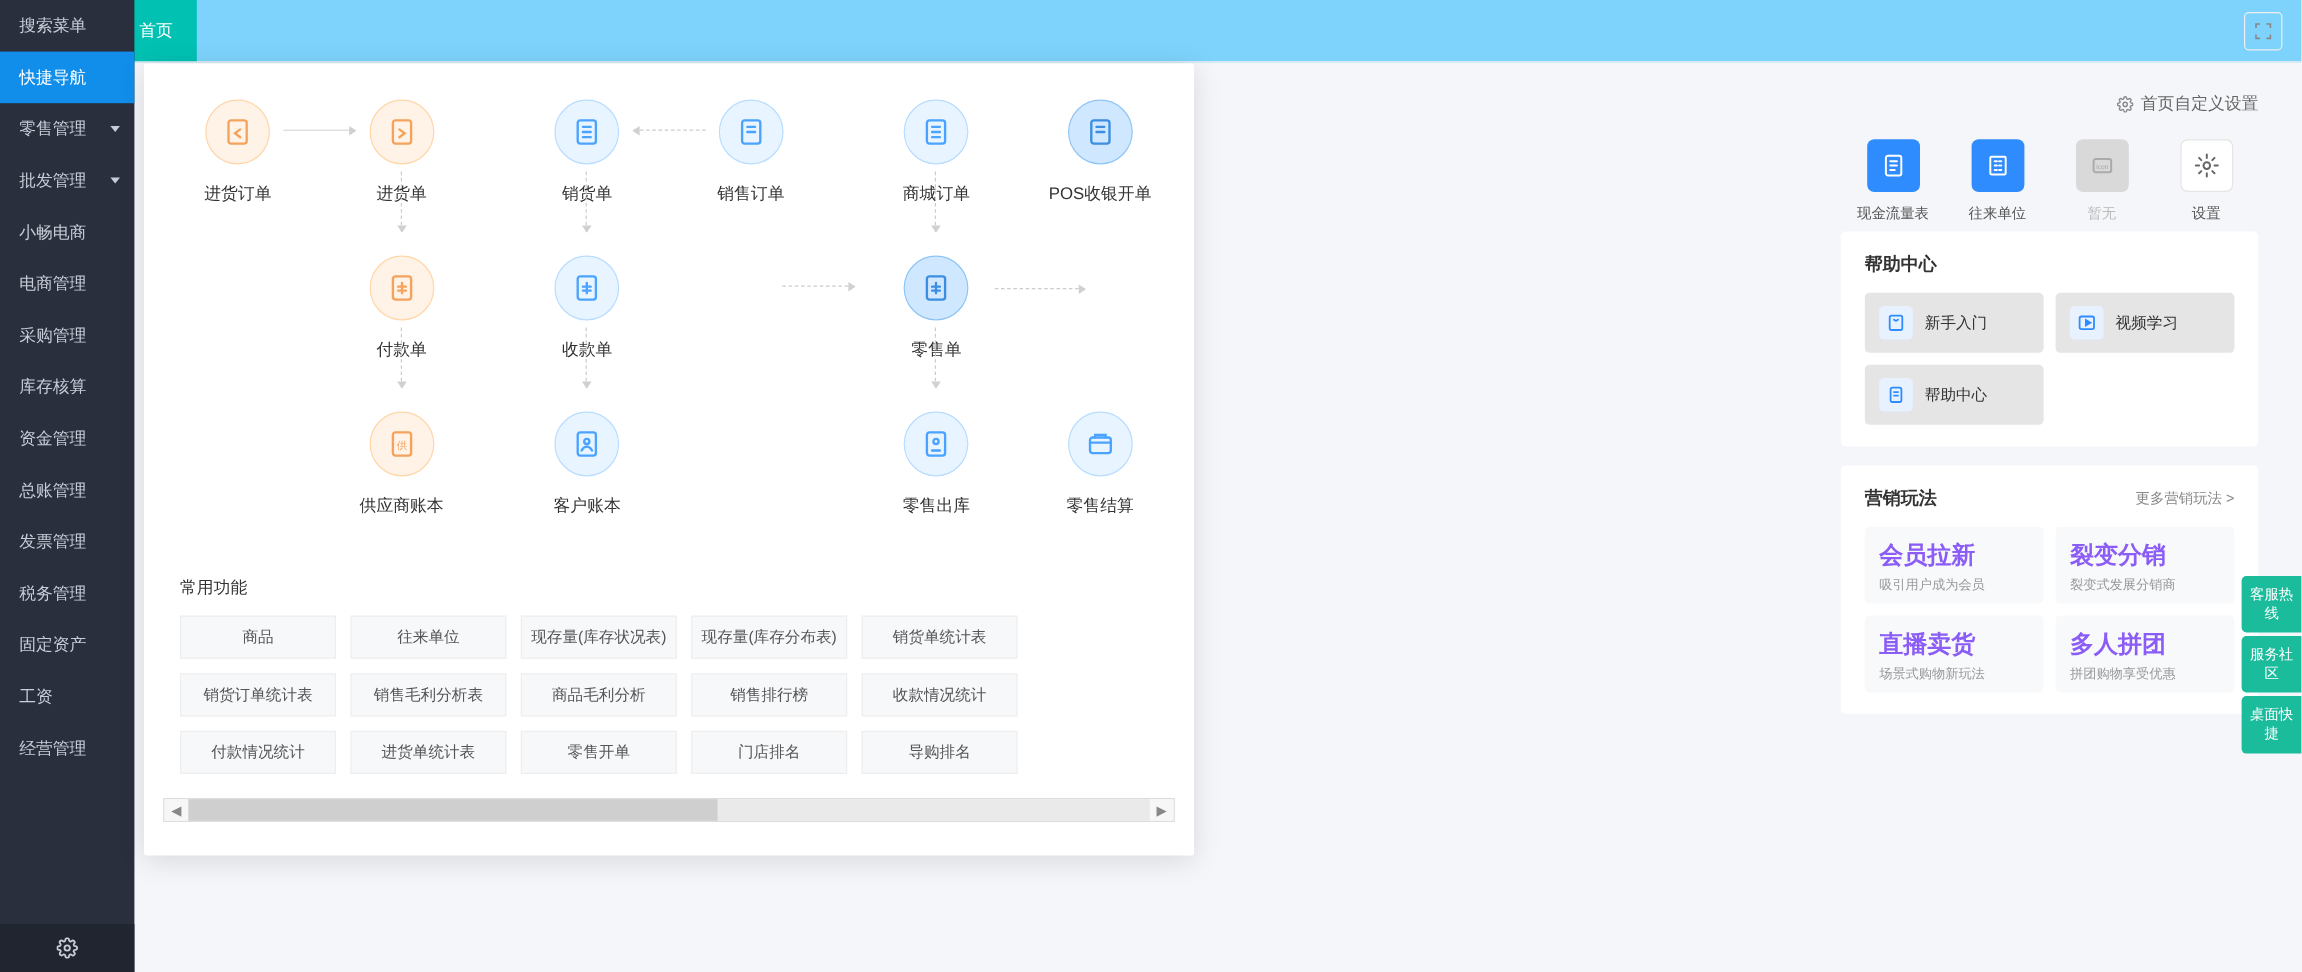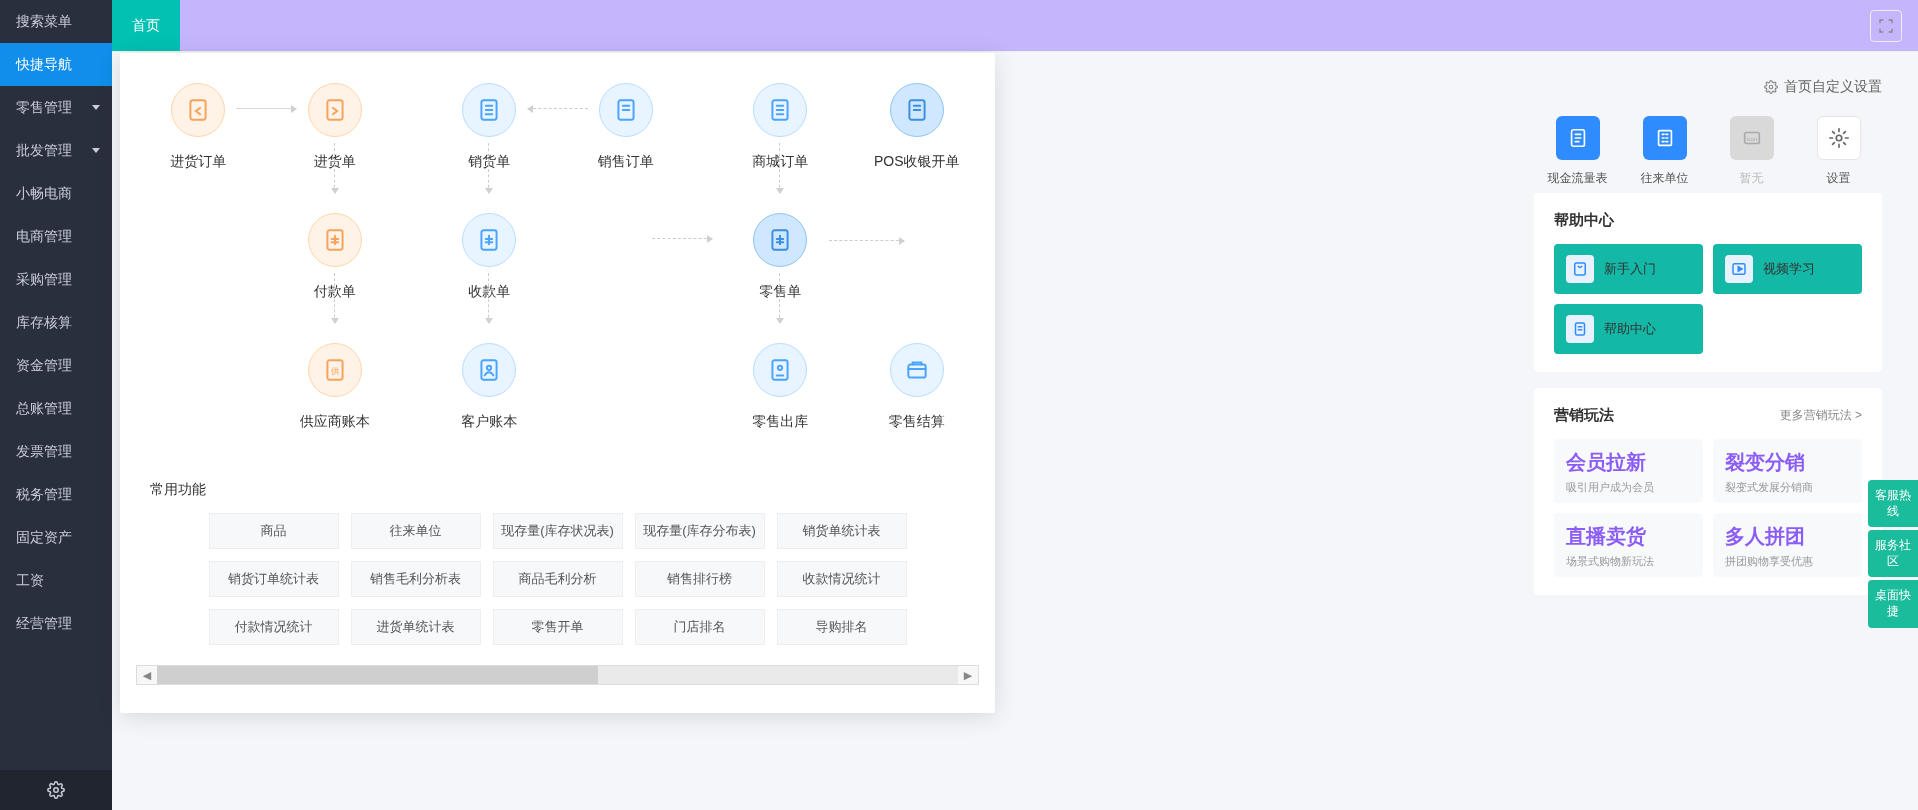--- a/index.html
+++ b/index.html
@@ -7,21 +7,21 @@
 
 
 .sidebar { position: absolute; left: 0; top: 0; width: 112px; height: 100%; background: #2a2f3e; color: #c8cdd8; font-size: 14px; z-index: 10; }
 .sidebar-item { height: 43px; display: flex; align-items: center; padding: 0 16px; cursor: pointer; position: relative; }
 .sidebar-item.active { background: #108ee9; color: #fff; }
 .sidebar-item .caret { position: absolute; right: 12px; width: 0; height: 0; border-left: 4px solid transparent; border-right: 4px solid transparent; border-top: 5px solid #c8cdd8; }
 .sidebar-footer { position: absolute; bottom: 0; left: 0; right: 0; height: 40px; display: flex; align-items: center; justify-content: center; background: #21252f; }
 .gear { width: 18px; height: 18px; display: inline-block; }
 
 
-.tabbar { position: absolute; left: 112px; top: 0; right: 0; height: 52px; background: #c4b5fd; border-bottom: 1px solid #eee; display: flex; align-items: stretch; z-index: 5; gap: 48px; }
+.tabbar { position: absolute; left: 96px; top: 0; right: 0; height: 52px; background: #7dd3fc; border-bottom: 1px solid #eee; display: flex; align-items: stretch; z-index: 5; gap: 48px; }
 .tab { padding: 0 20px; display: flex; align-items: center; font-size: 14px; color: #333; cursor: pointer; }
 .tab.active { background: #00c1b2; color: #fff; }
 .tabbar-right { margin-left: auto; display: flex; align-items: center; padding-right: 16px; }
 .icon-btn { width: 32px; height: 32px; display: flex; align-items: center; justify-content: center; border: 1px solid #eee; border-radius: 4px; cursor: pointer; color:#888; }
 
 
 .flyout { position: absolute; left: 120px; top: 53px; width: 875px; background: #fff; box-shadow: 0 4px 24px rgba(0,0,0,.12); border-radius: 2px; z-index: 100; padding: 30px 0 20px; }
 .flow-row { display: flex; justify-content: space-around; padding: 0 10px; height: 130px; position: relative; }
 .flow-item { width: 150px; text-align: center; position: relative; }
 .flow-item.empty { visibility: hidden; }
@@ -38,21 +38,21 @@
 .h-arrow-dashed { border-top: 1px dashed #ccc; }
 .h-arrow::after, .h-arrow-dashed::after { content: ''; position: absolute; width: 0; height: 0; border-top: 4px solid transparent; border-bottom: 4px solid transparent; top: -4px; }
 .h-arrow.ar-right::after, .h-arrow-dashed.ar-right::after { right: -1px; border-left: 6px solid #d0d0d0; }
 .h-arrow-dashed.ar-left::after { left: -1px; border-right: 6px solid #d0d0d0; }
 .h-arrow-dashed.ar-right::after { right: -1px; border-left: 6px solid #d0d0d0; }
 .v-arrow { position: absolute; left: 50%; top: 60px; height: 50px; width: 2px; border-left: 1px dashed #ccc; transform: translateX(-50%);}
 .v-arrow::after { content:''; position:absolute; bottom:-1px; left:-4px; width:0; height:0; border-left:4px solid transparent; border-right:4px solid transparent; border-top:6px solid #d0d0d0; }
 
 
 .common-title { font-size: 14px; color: #333; padding: 8px 30px 14px; }
-.common-grid { display: flex; flex-wrap: wrap; gap: 12px; padding: 0 30px 20px; justify-content: center; }
+.common-grid { display: flex; flex-wrap: wrap; gap: 12px; padding: 0 30px 20px; }
 .common-btn { width: 130px; height: 36px; background: #f7f8fa; border: 1px solid #eee; display: flex; align-items: center; justify-content: center; font-size: 13px; color: #555; cursor: pointer; }
 
 .hscroll { margin: 0 16px 8px; height: 20px; background: #f0f0f0; border: 1px solid #ddd; position: relative; display:flex; align-items:center; }
 .hscroll-track { flex:1; height:100%; background:#eaeaea; position:relative; }
 .hscroll-thumb { position:absolute; left:0; top:0; bottom:0; width:55%; background:#cfcfcf; }
 .hscroll-btn { width:20px; height:100%; background:#f7f7f7; display:flex; align-items:center; justify-content:center; color:#888; font-size:11px; cursor:pointer; }
 
 
 .content { position: absolute; left: 112px; top: 52px; right: 0; bottom: 0; overflow: hidden; }
 .right-col { position: absolute; right: 36px; top: 20px; width: 348px; }
@@ -65,21 +65,21 @@
 .quick-ic.blue { background:#2f8cff; }
 .quick-ic.gray { background:#d9d9d9; color:#aaa; }
 .quick-ic.white { background:#fff; border:1px solid #e5e5e5; color:#666; }
 .quick-label { font-size:12px; color:#555; }
 .quick-label.dim { color:#bbb; }
 
 .card-title { font-size:15px; color:#333; font-weight:600; margin-bottom:14px; display:flex; justify-content:space-between; align-items:center; }
 .card-title .more { font-size:12px; color:#888; font-weight:400; cursor:pointer; }
 
 .help-grid { display:flex; flex-wrap:wrap; gap:10px; }
-.help-item { width: calc(50% - 5px); height:50px; background:#14b8a6; border-radius:4px; display:flex; align-items:center; padding:0 12px; gap:10px; cursor:pointer; }
+.help-item { width: calc(50% - 5px); height:50px; background:#e5e5e5; border-radius:4px; display:flex; align-items:center; padding:0 12px; gap:10px; cursor:pointer; }
 .help-ic { width:28px; height:28px; border-radius:4px; background:#e8f2ff; color:#2f8cff; display:flex; align-items:center; justify-content:center; flex-shrink:0; }
 .help-label { font-size:13px; color:#333; }
 
 .promo-grid { display:flex; flex-wrap:wrap; gap:10px; }
 .promo-item { width: calc(50% - 5px); height:64px; background:#f7f9fb; border-radius:4px; padding:10px 12px; cursor:pointer; }
 .promo-t { font-size:20px; color:#8b5cf6; font-weight:600; margin-bottom:4px; }
 .promo-s { font-size:11px; color:#999; white-space:nowrap; overflow:hidden; text-overflow:ellipsis; }
 
 
 .side-ribbon { position:absolute; right:0; top:480px; width:50px; z-index:50; }

